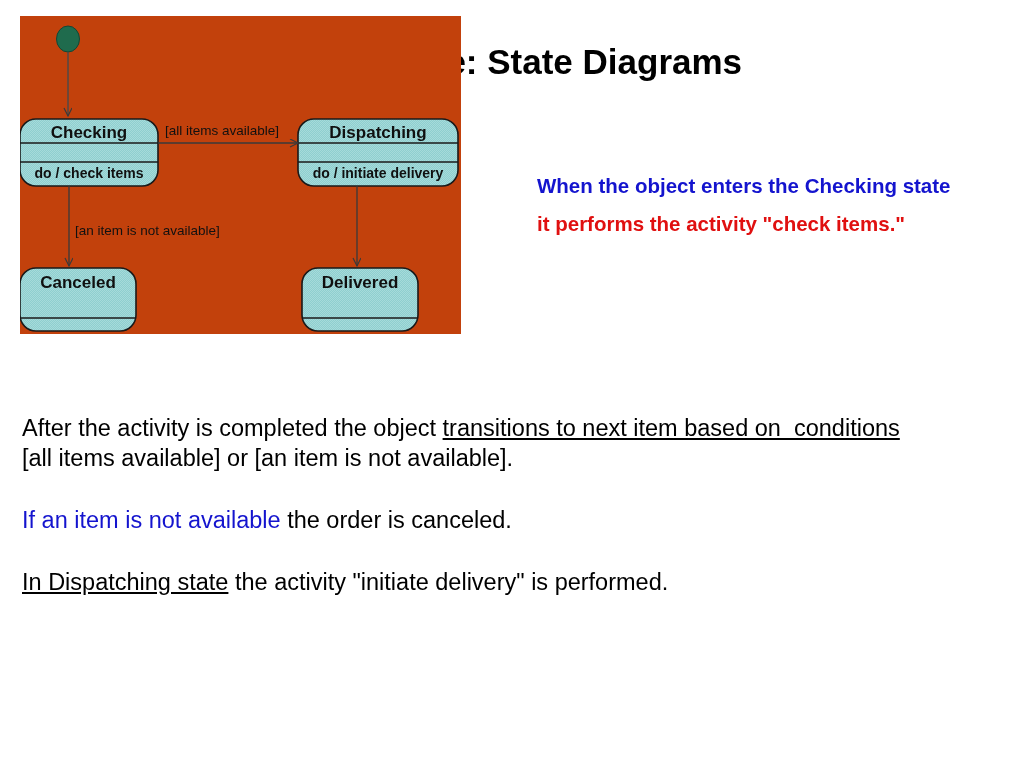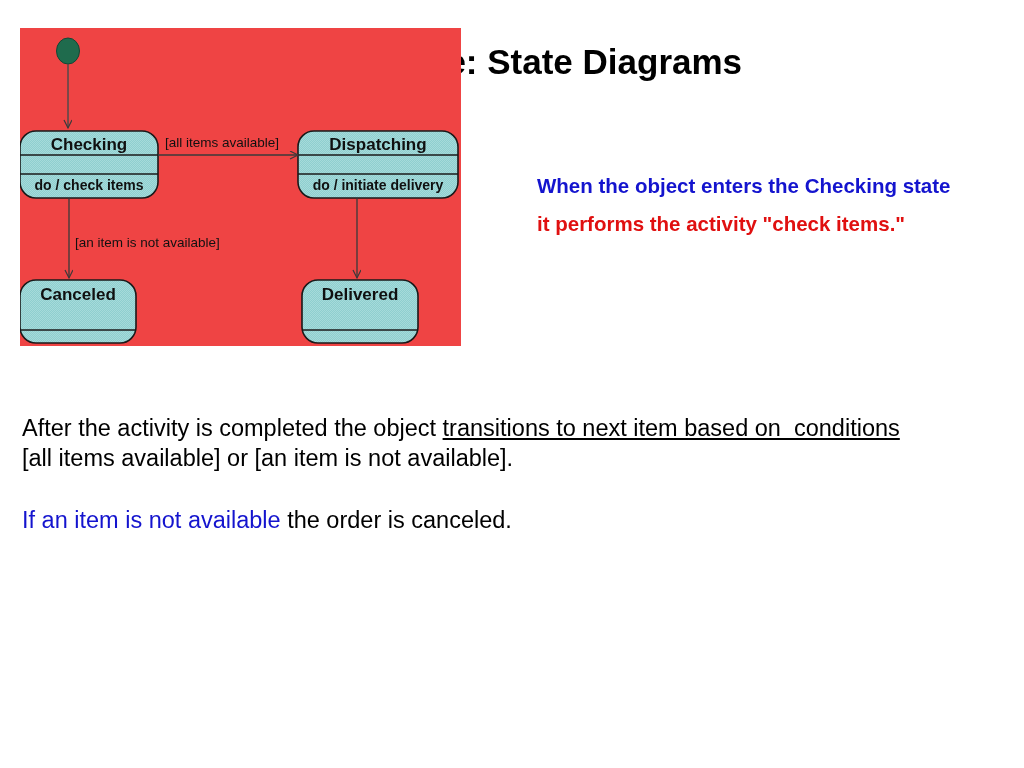--- a/index.html
+++ b/index.html
@@ -30,24 +30,24 @@
     line-height: 1.05;
     white-space: pre;
   }
   
   #slide-title > span { display: inline-block; transform: translateX(20px); }
 
   
   #diagram-panel {
     position: absolute;
     left: 20px;
-    top: 28px;
+    top: 16px;
     width: 441px;
     height: 318px;
-    background: #ef4444;
+    background: #c2410c;
   }
   #diagram-svg { display: block; }
 
   
   #callout {
     position: absolute;
     left: 497px;
     top: 176px;
     width: 527px;
     margin-left: 40px;
@@ -145,14 +145,15 @@
   <div id="callout-line-2" class="callout-line">it performs the activity "check items."</div>
 </div>
 
 <div id="body-text">
   <p class="para"><span>After the activity is completed the object </span><span class="u">transitions to next item based on  conditions</span><span>
 [all items available] or [an item is not available].</span></p>
 
   <p class="para"><span class="blue">If an item is not available</span><span> the order is canceled.</span></p>
 
 
+  <p class="para"><span class="u">In Dispatching state</span><span> the activity "initiate delivery" is performed.</span></p>
 
 </div>
 
 </body></html>

